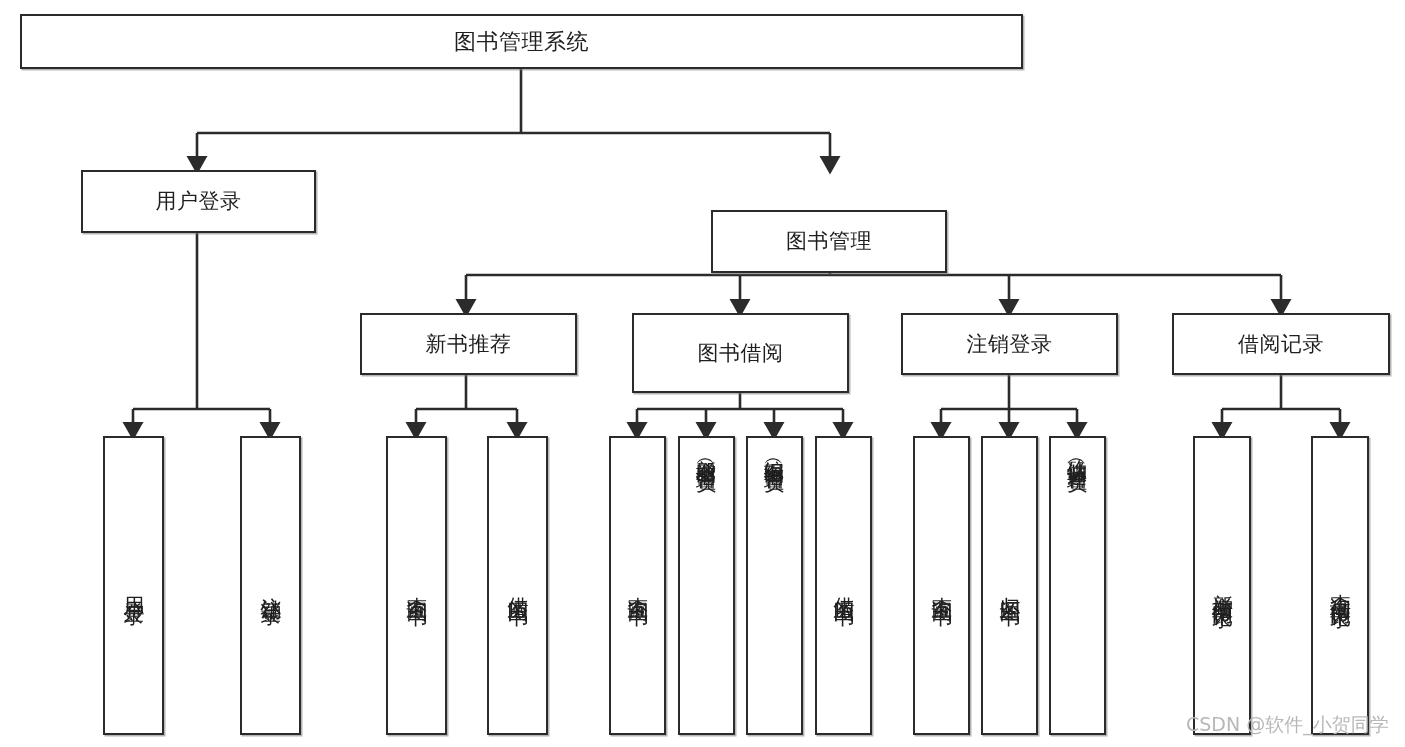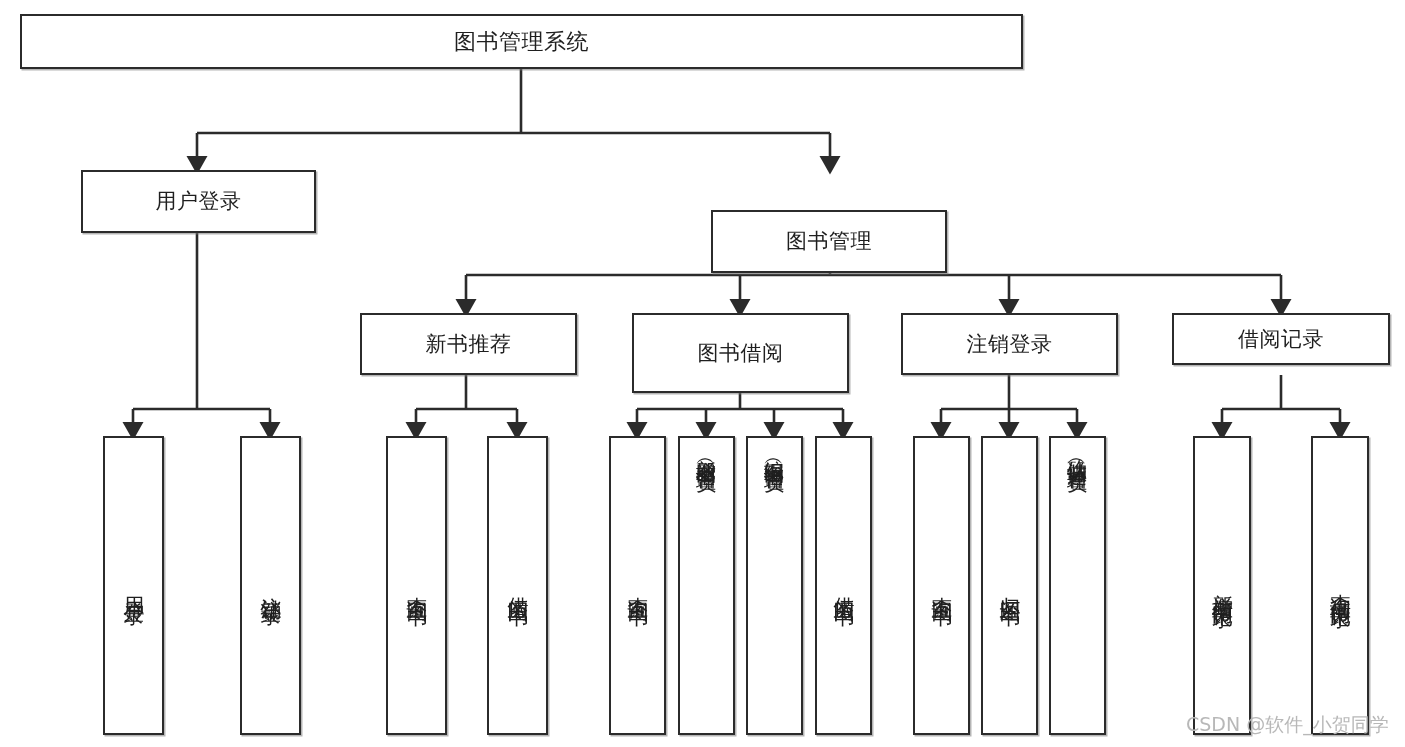--- a/index.html
+++ b/index.html
@@ -157,21 +157,21 @@
   </div>
 
   <div class="node horiz" style="left:632px; top:313px; width:217px; height:80px;">
     <span class="node-label">图书借阅</span>
   </div>
 
   <div class="node horiz" style="left:901px; top:313px; width:217px; height:62px;">
     <span class="node-label">注销登录</span>
   </div>
 
-  <div class="node horiz" style="left:1172px; top:313px; width:218px; height:52px;">
+  <div class="node horiz" style="left:1172px; top:313px; width:218px; height:62px;">
     <span class="node-label">借阅记录</span>
   </div>
 
   <div class="node vert center" style="left:103px; top:436px; width:61px; height:299px;">
     <span class="node-label">用户登录</span>
   </div>
 
   <div class="node vert center" style="left:240px; top:436px; width:61px; height:299px;">
     <span class="node-label">注销登录</span>
   </div>

